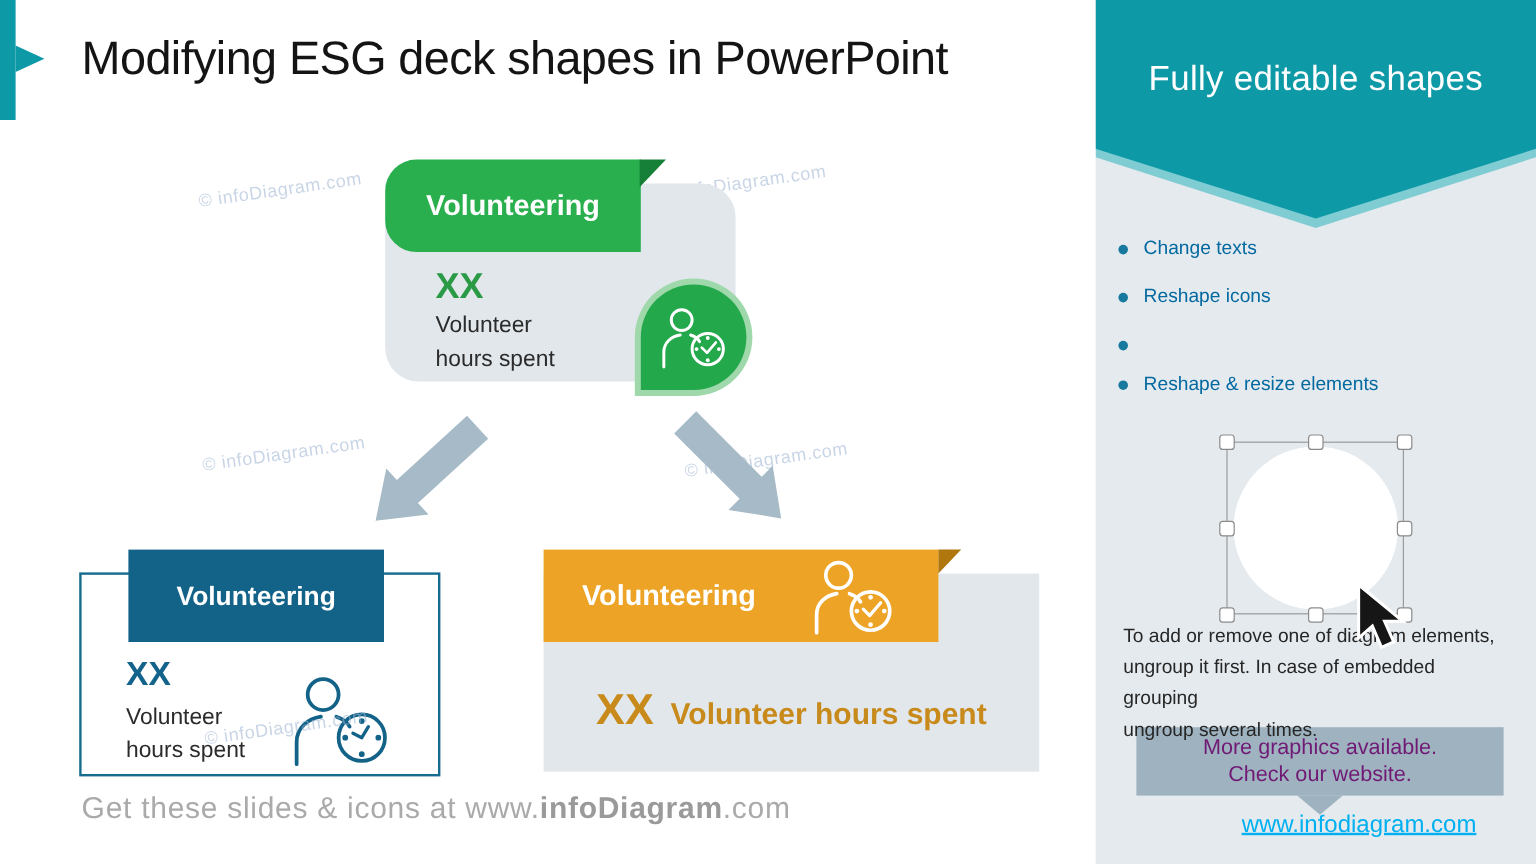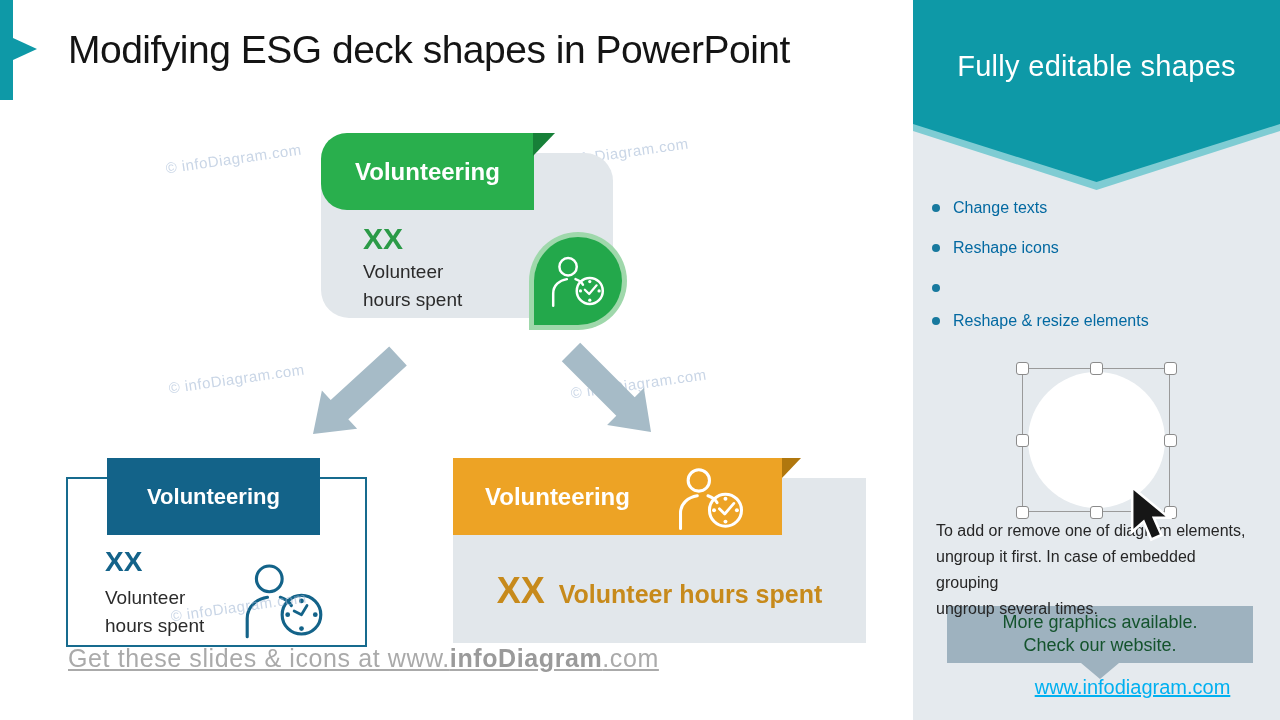--- a/index.html
+++ b/index.html
@@ -66,26 +66,26 @@
   .handle { position:absolute; width:13px; height:13px; background:#ffffff; border:1.5px solid #8b8b8b; border-radius:3px; }
   #cursor { left:1128px; top:486px; z-index:4; }
 
   
   #note { left:936px; top:518px; width:322px; z-index:3; }
   #note div { font-size:16px; line-height:26px; color:#262626; }
 
   
   #bubble { left:947px; top:606px; width:306px; background:#9eb2bf; text-align:center; padding:5px 0 6px; z-index:2; }
   #bubble:after { content:""; position:absolute; left:50%; bottom:-16px; transform:translateX(-50%); border-left:19px solid transparent; border-right:19px solid transparent; border-top:16px solid #9eb2bf; }
-  #bubble div { font-size:18px; line-height:23px; color:#14532d; }
+  #bubble div { font-size:18px; line-height:23px; color:#701a75; }
 
   #site-link { left:913px; top:676px; width:439px; text-align:center; font-size:20px; color:#00b0f0; text-decoration:underline; z-index:2; }
 
   
-  #footer { left:68px; top:644px; font-size:25px; color:#aaaaaa; letter-spacing:.6px; z-index:2;text-decoration:underline; }
+  #footer { left:68px; top:660px; font-size:25px; color:#aaaaaa; letter-spacing:.6px; z-index:2; }
   #footer .bold { font-weight:700; color:#9a9a9a; }
 </style>
 </head>
 <body>
 
 <svg id="accent" class="abs" width="42" height="106">
   <rect x="0" y="0" width="13" height="100" fill="#0e99a7"></rect>
   <polygon points="13,38 37,49 13,60" fill="#0e99a7"></polygon>
 </svg>
 

